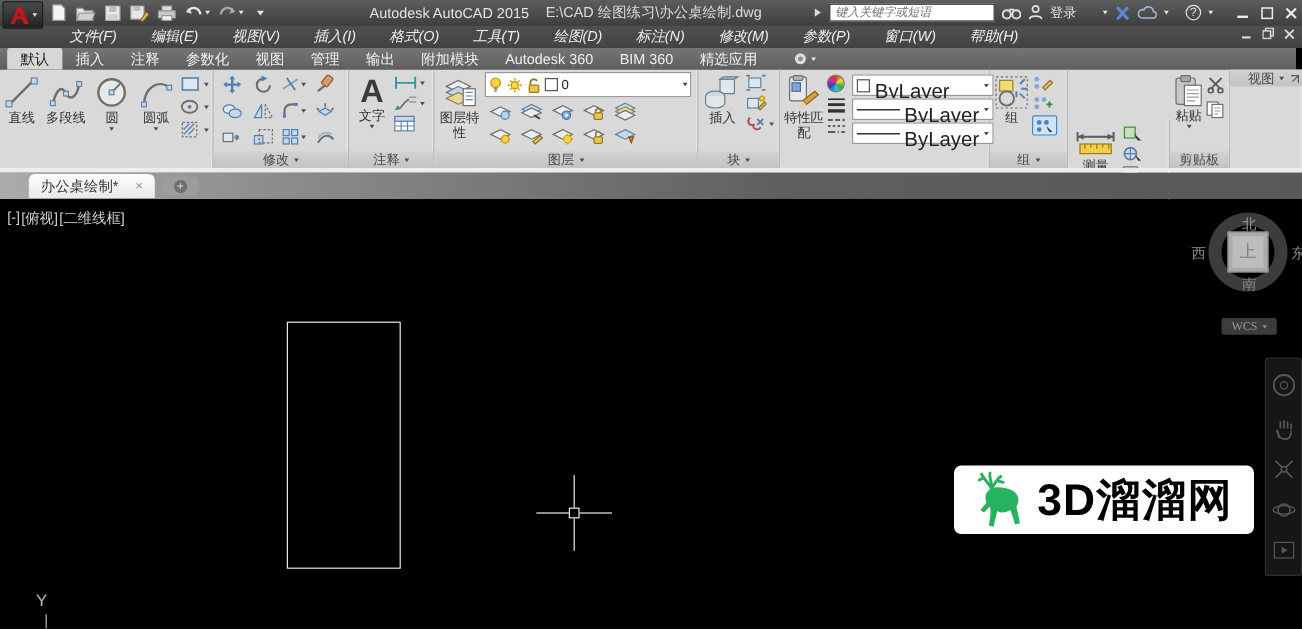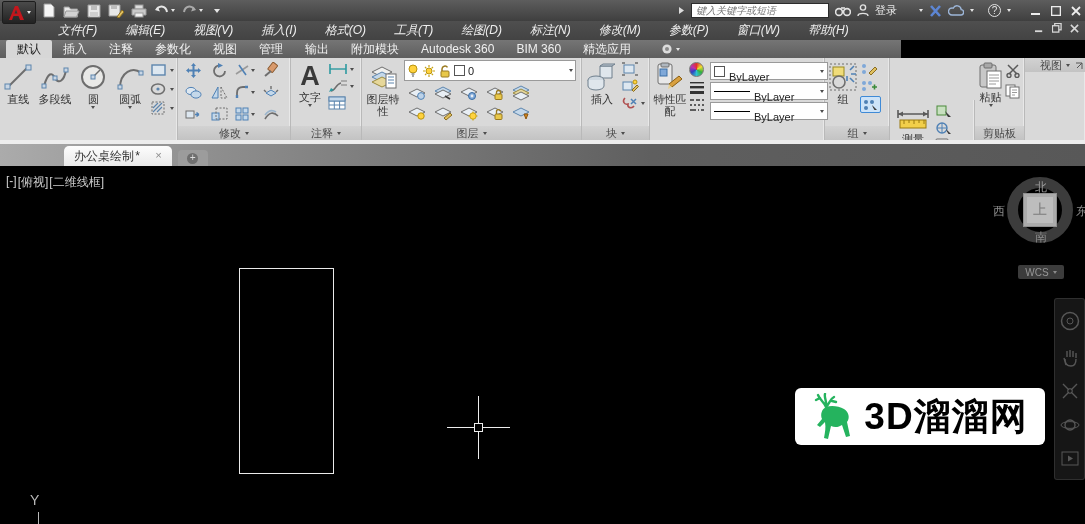--- a/index.html
+++ b/index.html
@@ -23,21 +23,21 @@
   .signin { color:#e8e8e8; font-size:11px; }
   .winbtns { display:flex; align-items:center; gap:10px; margin-left:14px; }
 
   
   .menubar { position:absolute; top:21px; left:0; width:1085px; height:19px;
     background:linear-gradient(#4f4f4f,#434343); display:flex; align-items:center; padding-left:44px; }
   .menu-item { color:#eee; font-size:12px; padding:0 14px; height:19px; display:flex; align-items:center; cursor:default;font-style:italic; }
   .doc-winbtns { position:absolute; right:6px; top:2px; display:flex; gap:8px; align-items:center; }
 
   
-  .ribbontabs { position:absolute; top:40px; left:0; width:901px; height:18px;
+  .ribbontabs { position:absolute; top:40px; left:0; width:1080px; height:18px;
     background:linear-gradient(#757575,#5e5e5e); display:flex; align-items:flex-end; padding-left:6px; }
   .rtab { font-size:12px; color:#f0f0f0; padding:2px 11px 2px; height:18px; display:flex; align-items:center; }
   .rtab.active { background:#d7d7d7; color:#222; border-radius:2px 2px 0 0; }
   .rtab-dd { margin-left:8px; display:flex; align-items:center; gap:3px; }
 
   
   .ribbon { position:absolute; top:58px; left:0; width:1085px; height:82px; background:#d9d9d9; display:flex; }
   .panel { height:82px; display:flex; flex-direction:column; border-right:1px solid #b9b9b9; box-shadow:inset -1px 0 0 #e8e8e8; }
   .panel-body { flex:1; display:flex; align-items:flex-start; padding:2px 2px 0 2px; }
   .panel-label { height:14px; background:linear-gradient(#d2d2d2,#c3c3c3); display:flex; align-items:center;
@@ -48,30 +48,30 @@
   .dd.lt { border-top-color:#e6e6e6; }
   .dd.sm { border-left-width:2.5px; border-right-width:2.5px; border-top-width:3px; }
   .smallcol { display:flex; flex-direction:column; justify-content:flex-start; gap:3px; padding:2px 1px; }
   .smallrow { display:flex; align-items:center; gap:2px; }
   .modgrid { display:grid; grid-template-columns:repeat(4,26px); grid-auto-rows:22px; align-items:center; justify-items:center; padding:1px 2px; }
   .modcell { display:flex; align-items:center; gap:1px; }
   .layer-combo { width:172px; height:21px; background:#fff; border:1px solid #9a9a9a; display:flex; align-items:center; gap:3px; padding:0 2px; }
   .layer-combo .val { font-size:11px; color:#222; flex:1; }
   .lay-grid { display:grid; grid-template-columns:repeat(5,26px); grid-auto-rows:20px; align-items:center; justify-items:center; margin-top:2px; }
   .prop-combo { width:118px; height:18px; background:#fff; border:1px solid #9a9a9a; display:flex; align-items:center; gap:4px; padding:0 3px; margin-bottom:2px; }
-  .prop-combo .val { font-size:11px; color:#222; flex:1;margin-top:12px; }
+  .prop-combo .val { font-size:17px; color:#222; flex:1;margin-top:12px; }
   .swatch { width:11px; height:11px; background:#fff; border:1px solid #555; }
   .linesample { width:36px; height:1px; background:#000; }
   .hl-btn { background:#cde3f8; border:1px solid #3f8ad6; border-radius:2px; padding:1px; }
   .corner-expand { position:absolute; right:2px; bottom:2px; }
 
   
   .ribbon-strip { position:absolute; top:140px; left:0; width:1085px; height:4px; background:#ededed; }
   .filetabs { position:absolute; top:144px; left:0; width:1085px; height:22px;
-    background:linear-gradient(90deg,#ababab 0%,#8e8e8e 20%,#5f5f5f 60%,#585858 100%); display:flex; align-items:flex-end; padding-left:64px;font-family:Liberation Mono, monospace; }
+    background:linear-gradient(90deg,#ababab 0%,#8e8e8e 20%,#5f5f5f 60%,#585858 100%); display:flex; align-items:center; padding-left:24px; }
   .ftab { background:linear-gradient(#fdfdfd,#e9e9e9); height:20px; border-radius:5px 5px 0 0; padding:0 10px;
     display:flex; align-items:center; gap:14px; font-size:12px; color:#333; }
   .ftab .x { color:#8a8a8a; font-size:11px; }
   .newtab { width:30px; height:16px; background:#9c9c9c; border-radius:4px 4px 0 0; margin-left:6px;
     display:flex; align-items:center; justify-content:center; }
   .newtab .plus { width:11px; height:11px; border-radius:50%; background:#6f6f6f; color:#ddd; font-size:10px;
     line-height:11px; text-align:center; }
 
   
   .canvas { position:absolute; top:166px; left:0; width:1085px; height:358px; background:#000; }
@@ -84,21 +84,21 @@
   .viewcube { position:absolute; left:998px; top:10px; width:86px; height:82px; }
   .vc-ring { position:absolute; left:9px; top:1px; width:66px; height:66px; border-radius:50%; border:11px solid rgba(70,70,70,.85); }
   .vc-n { position:absolute; left:0; right:0; top:3px; text-align:center; color:#9b9b9b; font-size:12px; }
   .vc-s { position:absolute; left:0; right:0; top:53px; text-align:center; color:#8a8a8a; font-size:12px; }
   .vc-w { position:absolute; left:-5px; top:27px; color:#8a8a8a; font-size:12px; }
   .vc-e { position:absolute; right:-4px; top:27px; color:#8a8a8a; font-size:12px; }
   .vc-cube { position:absolute; left:25px; top:17px; width:34px; height:34px; background:#bdbdbd;
     border:1px solid #8f8f8f; box-shadow:inset 0 0 0 3px #ababab; display:flex; align-items:center; justify-content:center;
     color:#7b7b7b; font-size:14px; }
   .wcs { position:absolute; left:1018px; top:99px; width:46px; height:14px; background:#3c3c3c; border-radius:2px;
-    color:#969696; font-size:10px; display:flex; align-items:center; justify-content:center; gap:4px; }
+    color:#969696; font-size:10px; display:flex; align-items:center; justify-content:center; gap:4px;font-family:Liberation Serif, serif; }
 
   .watermark { position:absolute; left:795px; top:222px; width:250px; height:57px; background:#fff; border-radius:6px;
     display:flex; align-items:center; justify-content:center; gap:6px; }
   .wm-text { font-size:37px; font-weight:bold; letter-spacing:1px; }
 
   .navbar { position:absolute; left:1054px; top:132px; width:31px; height:182px;
     background:rgba(120,120,120,.18); border:1px solid rgba(160,160,160,.18); border-radius:3px;
     display:flex; flex-direction:column; align-items:center; justify-content:space-around; padding:4px 0; }
   .navbar svg { opacity:.35; display:block; }
 
@@ -148,20 +148,24 @@
         <span class="dd lt sm"></span>
       </span>
       <span class="smallrow">
         <svg width="15" height="13" viewBox="0 0 15 13">
             <path d="M12 5 C9 1 3 2 2 8" fill="none" stroke="#a9a9a9" stroke-width="2"></path>
             <path d="M14 6 L9 7.5 L11.5 2.5 Z" fill="#a9a9a9"></path>
           </svg>
         <span class="dd lt sm"></span>
       </span>
       <span class="dd lt" style="margin-left:4px;"></span>
+    </div>
+    <div class="title-text">
+      <span>Autodesk AutoCAD 2015</span>
+      <span class="path">E:\CAD 绘图练习\办公桌绘制.dwg</span>
     </div>
     <div class="tb-right">
       <svg width="7" height="9" viewBox="0 0 7 9">
           <path d="M1 1 L6 4.5 L1 8 Z" fill="#ddd"></path>
         </svg>
       <input class="searchbox" placeholder="键入关键字或短语" style="">
       <svg width="16" height="12" viewBox="0 0 16 12">
           <circle cx="4" cy="7" r="3.4" fill="none" stroke="#e2e2e2" stroke-width="1.6"></circle>
           <circle cx="12" cy="7" r="3.4" fill="none" stroke="#e2e2e2" stroke-width="1.6"></circle>
           <path d="M6 3 L10 3" stroke="#e2e2e2" stroke-width="1.6"></path>

